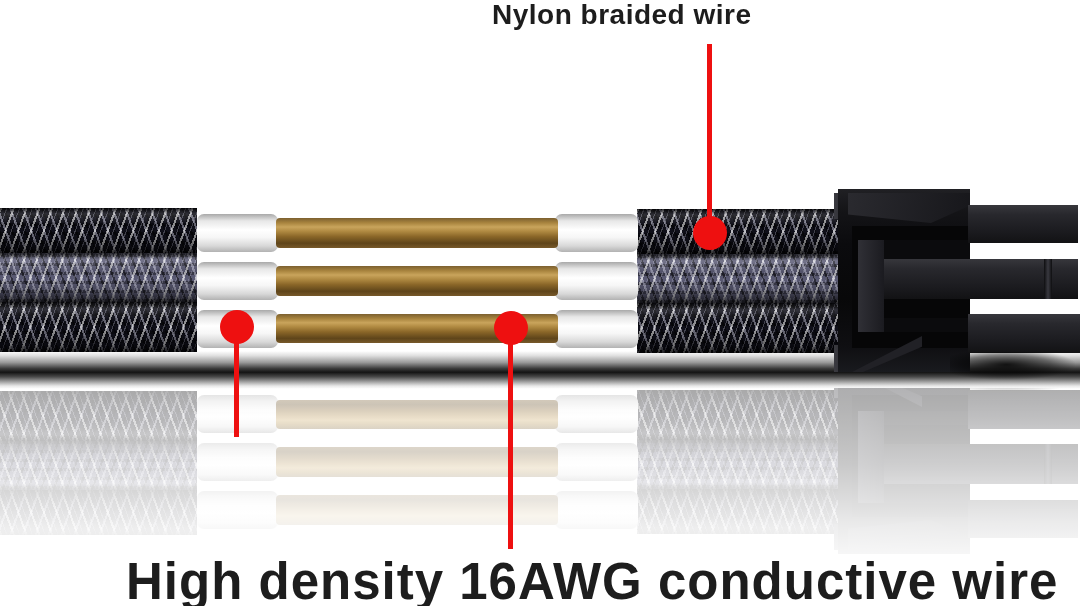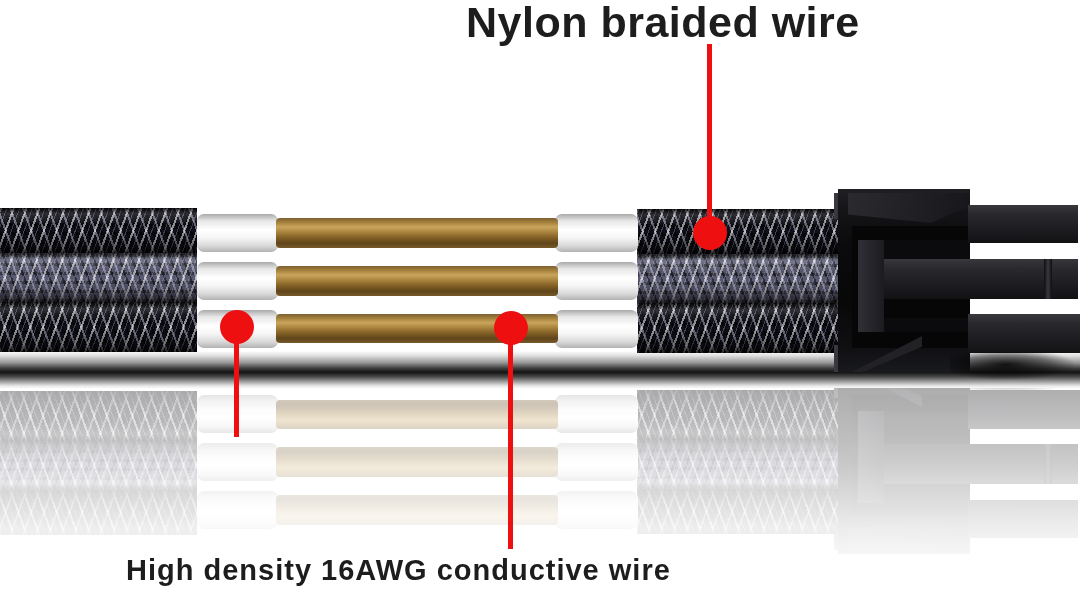--- a/index.html
+++ b/index.html
@@ -155,22 +155,22 @@
       <div class="abs pin" style="left:968px;top:205px;width:110px;height:38px;"></div>
       <div class="abs pin" style="left:884px;top:259px;width:194px;height:40px;"></div>
       <div class="abs pnotch" style="left:1044px;top:259px;width:8px;height:40px;"></div>
       <div class="abs pin" style="left:968px;top:314px;width:112px;height:39px;"></div>
       <div class="abs cshadow" style="left:950px;top:352px;width:125px;height:28px;"></div>
     </div>
   </div>
 
   <div class="abs cline" style="left:707px;top:44px;height:176px;"></div>
   <div class="abs cdot" style="left:693px;top:216px;"></div>
-  <div class="abs lbl" style="left:466px;top:1px;font-size:43px;">Nylon braided wire</div>
+  <div class="abs lbl" style="left:492px;top:1px;font-size:28px;">Nylon braided wire</div>
 
   <div class="abs cline" style="left:234px;top:330px;height:107px;"></div>
   <div class="abs cdot" style="left:220px;top:310px;"></div>
 
   <div class="abs cline" style="left:508px;top:332px;height:217px;"></div>
   <div class="abs cdot" style="left:494px;top:311px;"></div>
-  <div class="abs lbl" style="left:126px;top:556px;font-size:29px;letter-spacing:1px;">High density 16AWG conductive wire</div>
+  <div class="abs lbl" style="left:126px;top:556px;font-size:51px;letter-spacing:1px;">High density 16AWG conductive wire</div>
 
 </div>
 
 </body></html>

